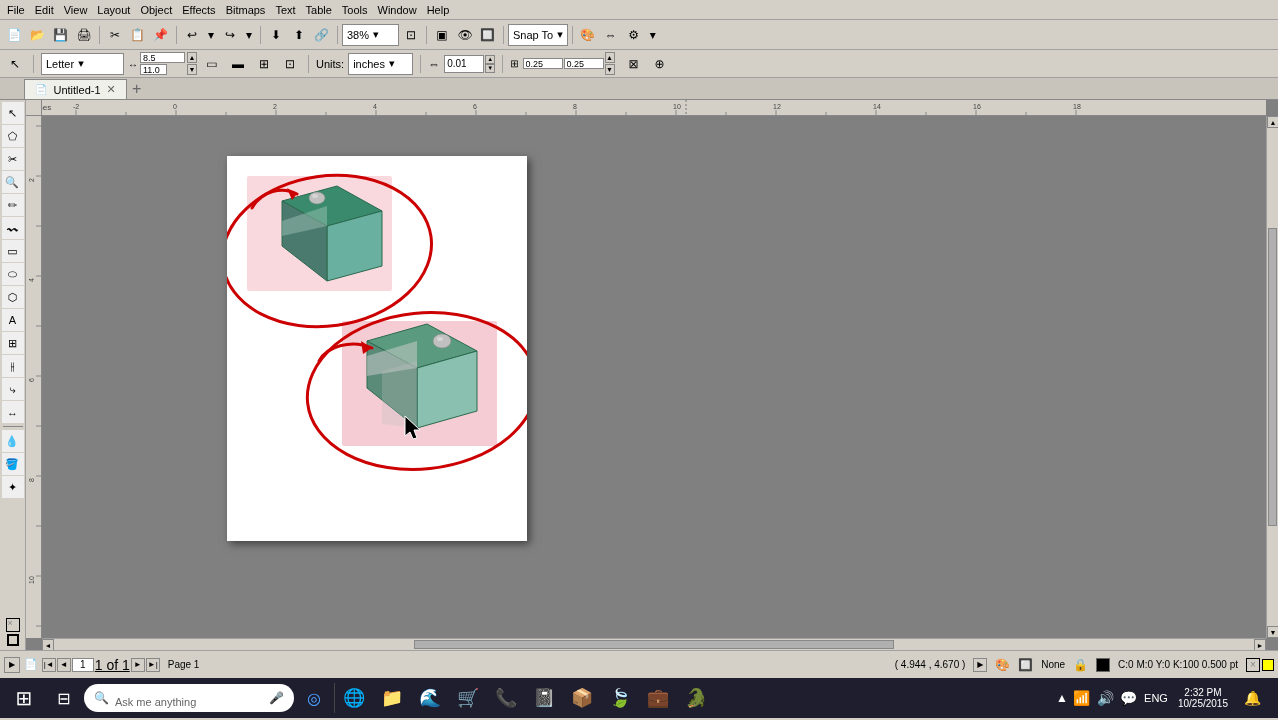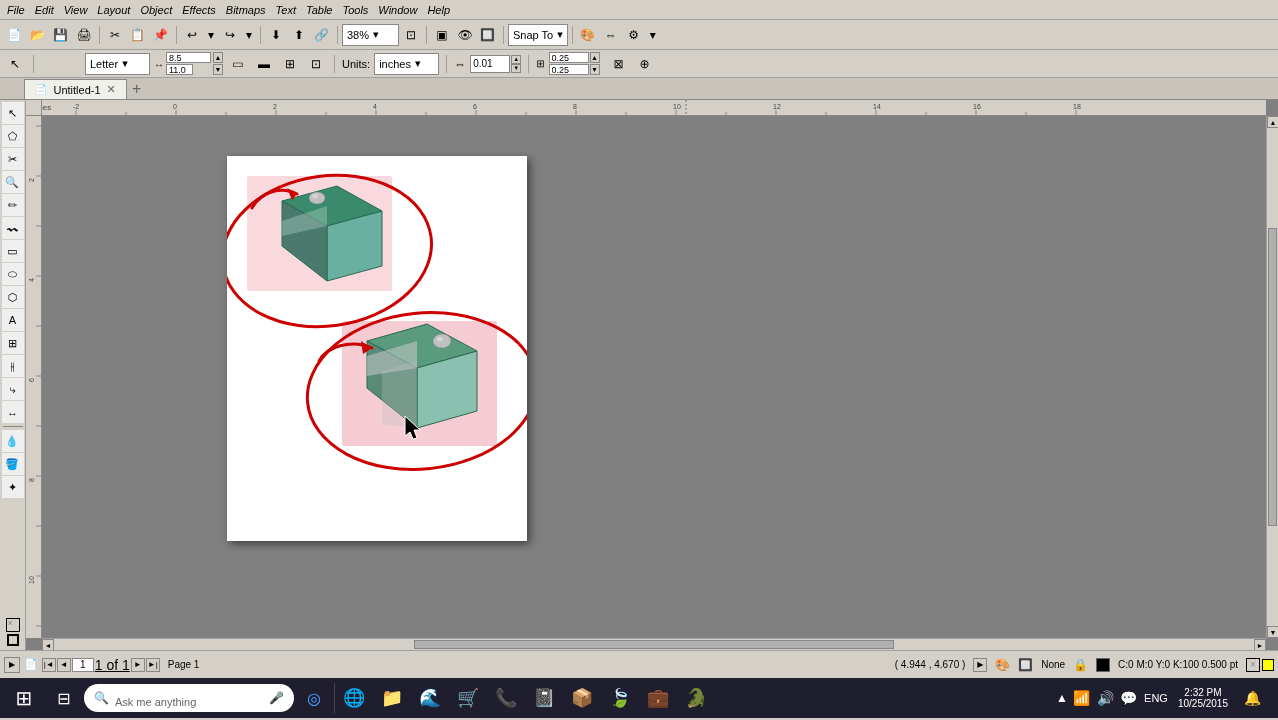--- a/index.html
+++ b/index.html
@@ -1,17 +1,17 @@
 <!DOCTYPE html>
 <html><head>
   <meta charset="utf-8">
   <style>
     * { margin: 0; padding: 0; box-sizing: border-box; }
     body { width: 1278px; height: 720px; overflow: hidden; background: #d4d0c8; font-family: 'Segoe UI', Tahoma, sans-serif; font-size: 11px; color: #000; user-select: none; }
-    .menubar-item { padding: 2px 6px; cursor: pointer; font-size: 11px; font-style: italic; }
+    .menubar-item { padding: 2px 6px; cursor: pointer; font-size: 11px; }
     .tb-btn { width: 22px; height: 22px; display: flex; align-items: center; justify-content: center; background: transparent; border: 1px solid transparent; cursor: pointer; font-size: 12px; }
     .tb-sep { width: 1px; height: 18px; background: #a0a0a0; margin: 0 3px; }
     .tb-dropdown { height: 22px; background: #fff; border: 1px solid #888; display: flex; align-items: center; padding: 0 4px; cursor: pointer; font-size: 11px; gap: 4px; }
     .lt-btn { width: 22px; height: 22px; display: flex; align-items: center; justify-content: center; font-size: 11px; cursor: pointer; border: 1px solid transparent; }
 
     .snap-dropdown { height: 22px; background: #fff; border: 1px solid #888; padding: 0 4px; font-size: 11px; display: flex; align-items: center; gap: 4px; cursor: pointer; }
   </style>
 </head>
 <body>
 
@@ -69,21 +69,21 @@
   <button class="tb-btn">🎨</button>
   <button class="tb-btn">⇔</button>
   <button class="tb-btn">⚙</button>
   <button class="tb-btn" style="width:14px;">▾</button>
 </div>
 
 <div style="height:28px; background:#d4d0c8; display:flex; align-items:center; padding:0 4px; gap:4px; border-bottom:1px solid #a0a0a0;">
   <button class="tb-btn">↖</button>
   <div class="tb-sep"></div>
 
-  <div class="tb-dropdown" style="width:65px;margin-left:44px;">
+  <div class="tb-dropdown" style="width:83px;">
     <span>Letter</span>
     <span>▾</span>
   </div>
 
   <div style="display:flex; align-items:center; gap:2px;">
     <span style="font-size:10px;">↔</span>
     <div style="display:flex; flex-direction:column; gap:1px;justify-content:center;">
       <input type="text" value="8.5" style="width: 45px; height: 11px; font-size: 9px; border: 1px solid rgb(136, 136, 136); padding: 0px 2px;">
       <input type="text" value="11.0" style="width: 27px; height: 11px; font-size: 9px; border: 1px solid rgb(136, 136, 136); padding: 0px 2px;">
     </div>
@@ -110,21 +110,21 @@
     <input type="text" value="0.01" style="width: 40px; height: 18px; font-size: 10px; border: 1px solid rgb(136, 136, 136); padding: 0px 2px;">
     <div style="display:flex; flex-direction:column;">
       <button style="width:10px; height:9px; font-size:6px; border:1px solid #888; background:#d4d0c8; cursor:pointer; padding:0;">▲</button>
       <button style="width:10px; height:9px; font-size:6px; border:1px solid #888; background:#d4d0c8; cursor:pointer; padding:0;">▼</button>
     </div>
   </div>
   <div class="tb-sep"></div>
 
   <span style="font-size:10px;">⊞</span>
   <div style="display:flex; align-items:center; gap:1px;">
-    <div style="display:flex; flex-direction:column; gap:1px;">
+    <div style="display:flex; flex-direction:row; gap:1px;">
       <input type="text" value="0.25" style="width: 40px; height: 11px; font-size: 9px; border: 1px solid rgb(136, 136, 136); padding: 0px 2px;">
       <input type="text" value="0.25" style="width: 40px; height: 11px; font-size: 9px; border: 1px solid rgb(136, 136, 136); padding: 0px 2px;">
     </div>
     <div style="display:flex; flex-direction:column; gap:1px;">
       <button style="width:10px; height:11px; font-size:7px; border:1px solid #888; background:#d4d0c8; cursor:pointer; padding:0;">▲</button>
       <button style="width:10px; height:11px; font-size:7px; border:1px solid #888; background:#d4d0c8; cursor:pointer; padding:0;">▼</button>
     </div>
   </div>
   <button class="tb-btn" style="margin-left:4px;">⊠</button>
   <button class="tb-btn">⊕</button>

